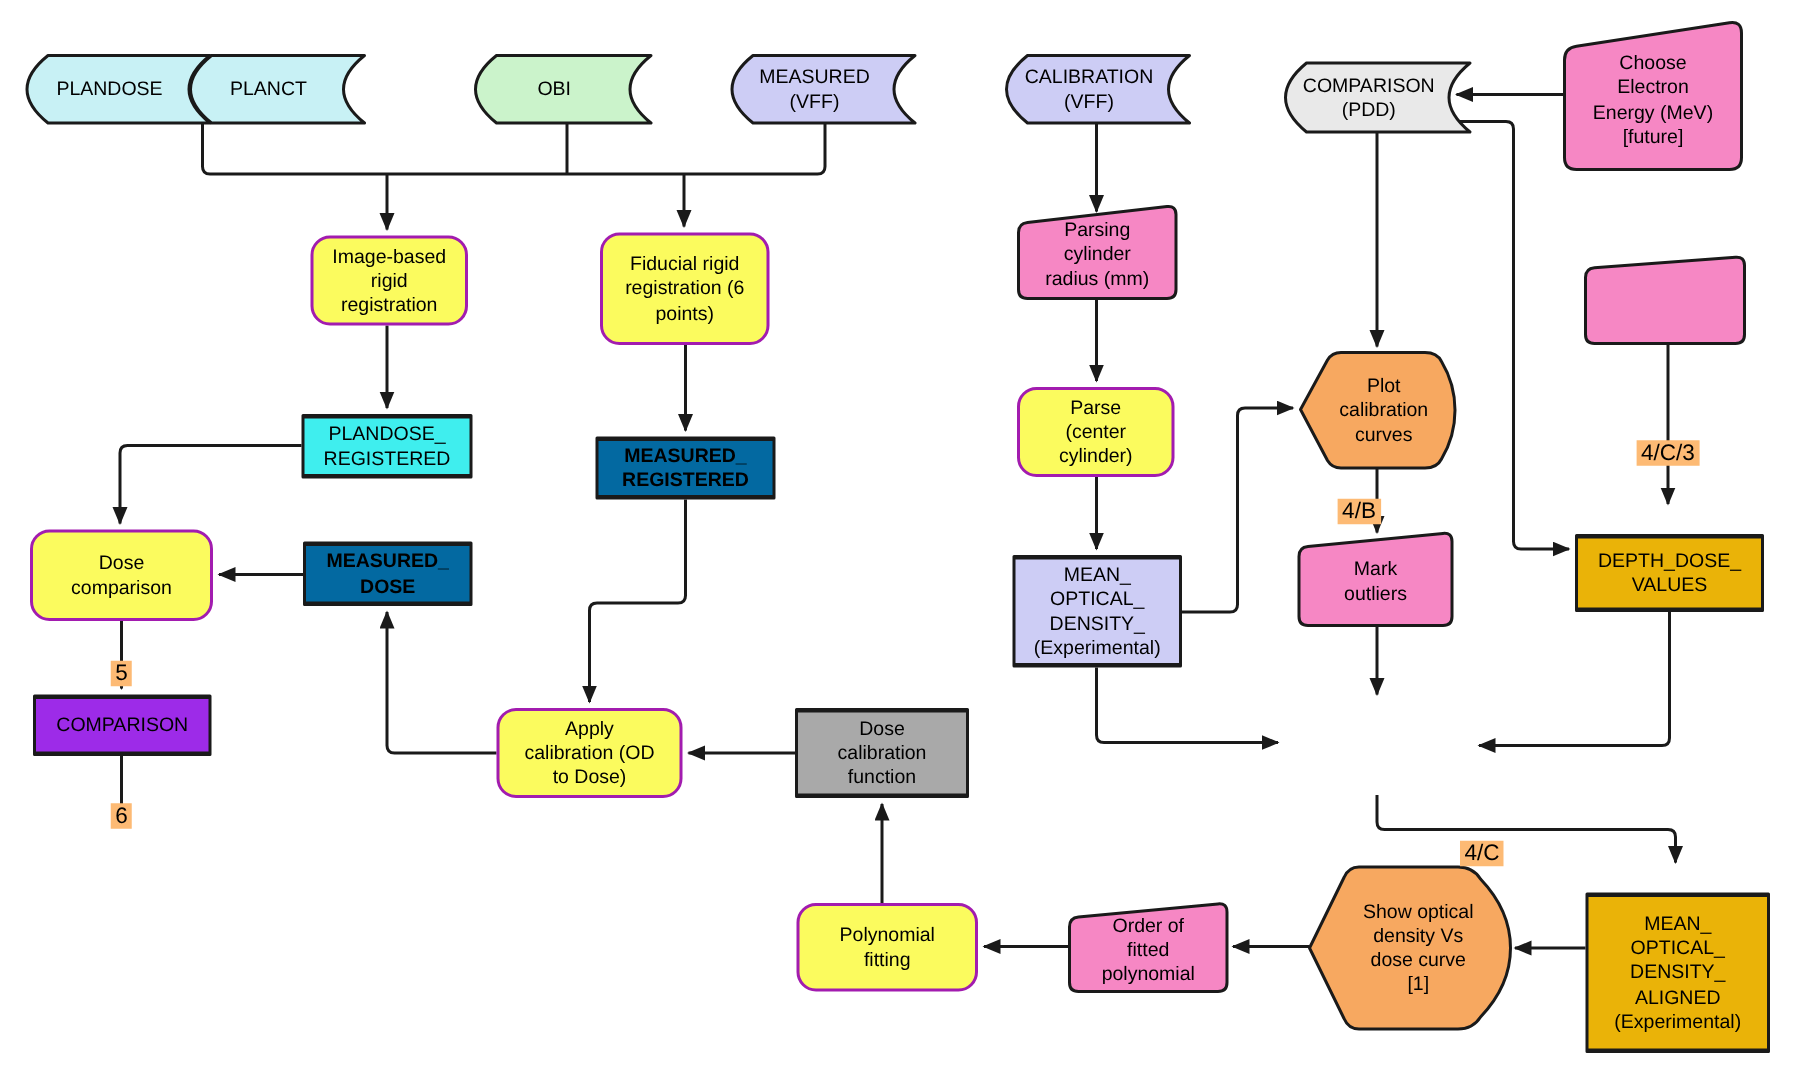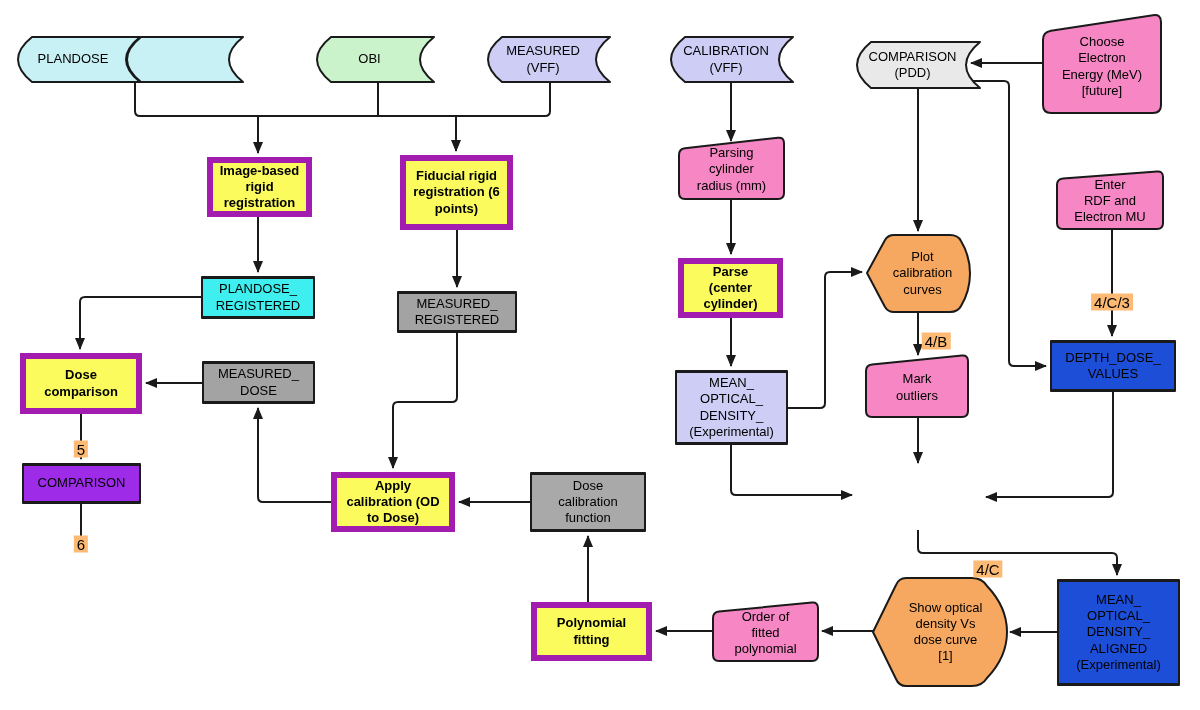--- a/index.html
+++ b/index.html
@@ -9,28 +9,28 @@
   }
   #wires { position:absolute; left:0; top:0; width:1200px; height:710px; }
   .edge { stroke:#1a1a1a; stroke-width:2; fill:none; }
   .shape { stroke:#1a1a1a; stroke-width:2; stroke-linejoin:round; }
   .node {
     position:absolute; box-sizing:border-box;
     display:flex; align-items:center; justify-content:center;
     text-align:center; font-size:13px; line-height:1.25;
     white-space:pre-line; color:#000;
   }
-  .rounded { border:6px solid #a21caf; border-radius:0;font-weight:bold; }
+  .rounded { border:2px solid #a21caf; border-radius:13px; }
   .yellow  { background:#FBFB5E; }
   .databox { border:solid #1a1a1a; border-width:3px 2px; border-radius:1px; }
   .cyanB   { background:#3FEEEE;justify-content:center; }
-  .blue    { background:#a3a3a3; }
+  .blue    { background:#0369a1;font-weight:bold; }
   .purple  { background:#9D2BE8; }
   .lav     { background:#CDCDF5; }
-  .lgray   { background:#1d4ed8; }
+  .lgray   { background:#eab308;margin-top:16px; }
   .dgray   { background:#A9A9A9; }
   .overlay { background:transparent; border:none; }
   .edge-label {
     position:absolute; transform:translate(-50%,-50%);
     font-weight:normal; font-size:15px; background:#fdba74; padding:0 3px;
     white-space:nowrap;
     margin-top:16px;
   }
 </style>
 </head>
@@ -126,49 +126,47 @@
   <div class="node databox dgray" style="left:530px;top:472px;width:116px;height:60px"><span>Dose
 calibration
 function</span></div>
   <div class="node databox lgray" style="left:1057px;top:579px;width:123px;height:107px"><span>MEAN_
 OPTICAL_
 DENSITY_
 ALIGNED
 (Experimental)</span></div>
 
   <div class="node overlay" style="left:18px;top:37px;width:110px;height:45px"><span>PLANDOSE</span></div>
+  <div class="node overlay" style="left:127px;top:37px;width:104px;height:45px"><span>PLANCT</span></div>
   <div class="node overlay" style="left:317px;top:37px;width:105px;height:45px"><span>OBI</span></div>
   <div class="node overlay" style="left:488px;top:37px;width:110px;height:45px"><span>MEASURED
 (VFF)</span></div>
   <div class="node overlay" style="left:671px;top:37px;width:110px;height:45px"><span>CALIBRATION
 (VFF)</span></div>
   <div class="node overlay" style="left:857px;top:42px;width:111px;height:46px"><span>COMPARISON
 (PDD)</span></div>
   <div class="node overlay" style="left:1043px;top:20px;width:118px;height:93px"><span>Choose
 Electron
 Energy (MeV)
 [future]</span></div>
-  <div class="node overlay" style="left:1057px;top:173px;width:106px;height:56px"><span>Enter
-RDF and
-Electron MU</span></div>
   <div class="node overlay" style="left:679px;top:140px;width:105px;height:59px"><span>Parsing
 cylinder
 radius (mm)</span></div>
   <div class="node overlay" style="left:866px;top:358px;width:102px;height:59px"><span>Mark
 outliers</span></div>
   <div class="node overlay" style="left:713px;top:605px;width:105px;height:56px"><span>Order of
 fitted
 polynomial</span></div>
   <div class="node overlay" style="left:875px;top:235px;width:95px;height:77px"><span>Plot
 calibration
 curves</span></div>
   <div class="node overlay" style="left:884px;top:578px;width:123px;height:108px"><span>Show optical
 density Vs
 dose curve
 [1]</span></div>
 
   <div class="edge-label" style="left:81px;top:433px">5</div>
   <div class="edge-label" style="left:81px;top:528px">6</div>
-  <div class="edge-label" style="left:936px;top:325px">4/B</div>
+  <div class="edge-label" style="left:906px;top:325px">4/B</div>
   <div class="edge-label" style="left:988px;top:553px">4/C</div>
   <div class="edge-label" style="left:1112px;top:286px">4/C/3</div>
 
 </div>
 
 </body></html>

